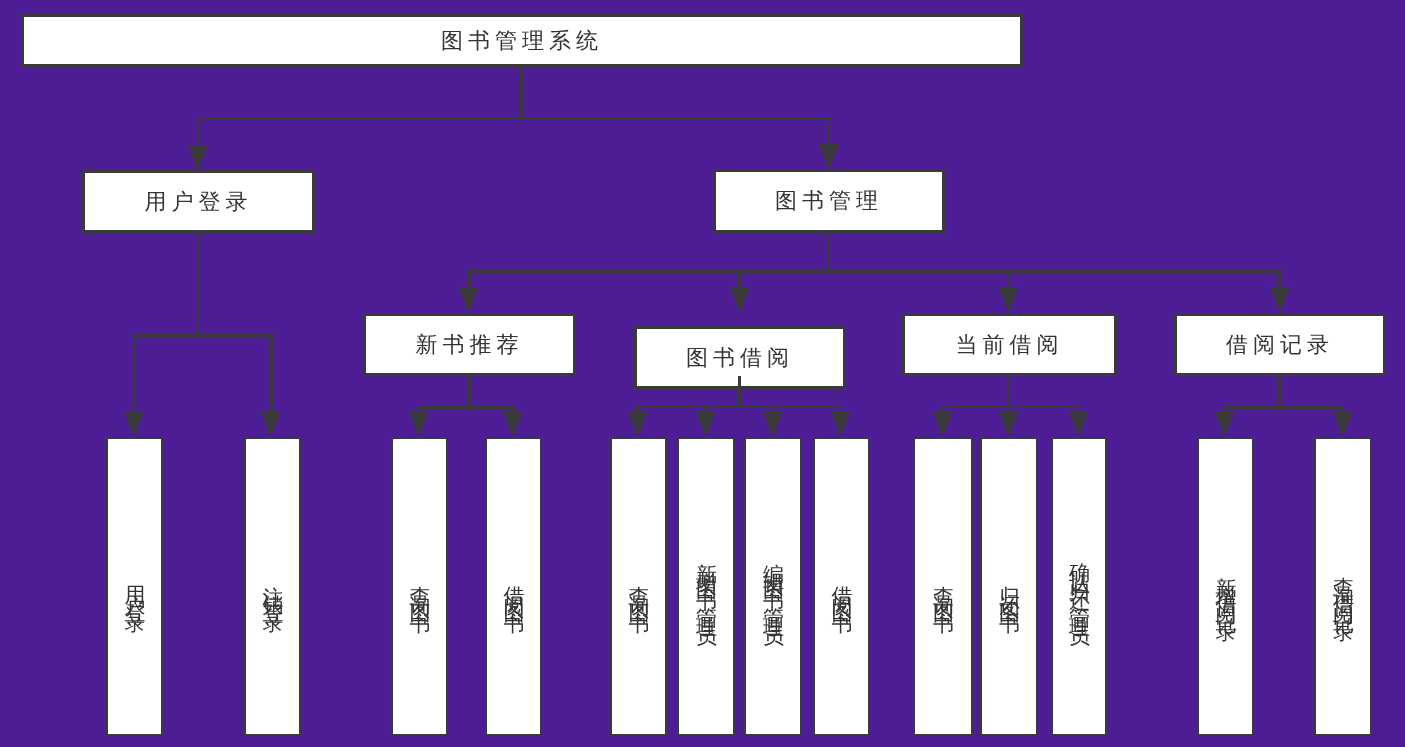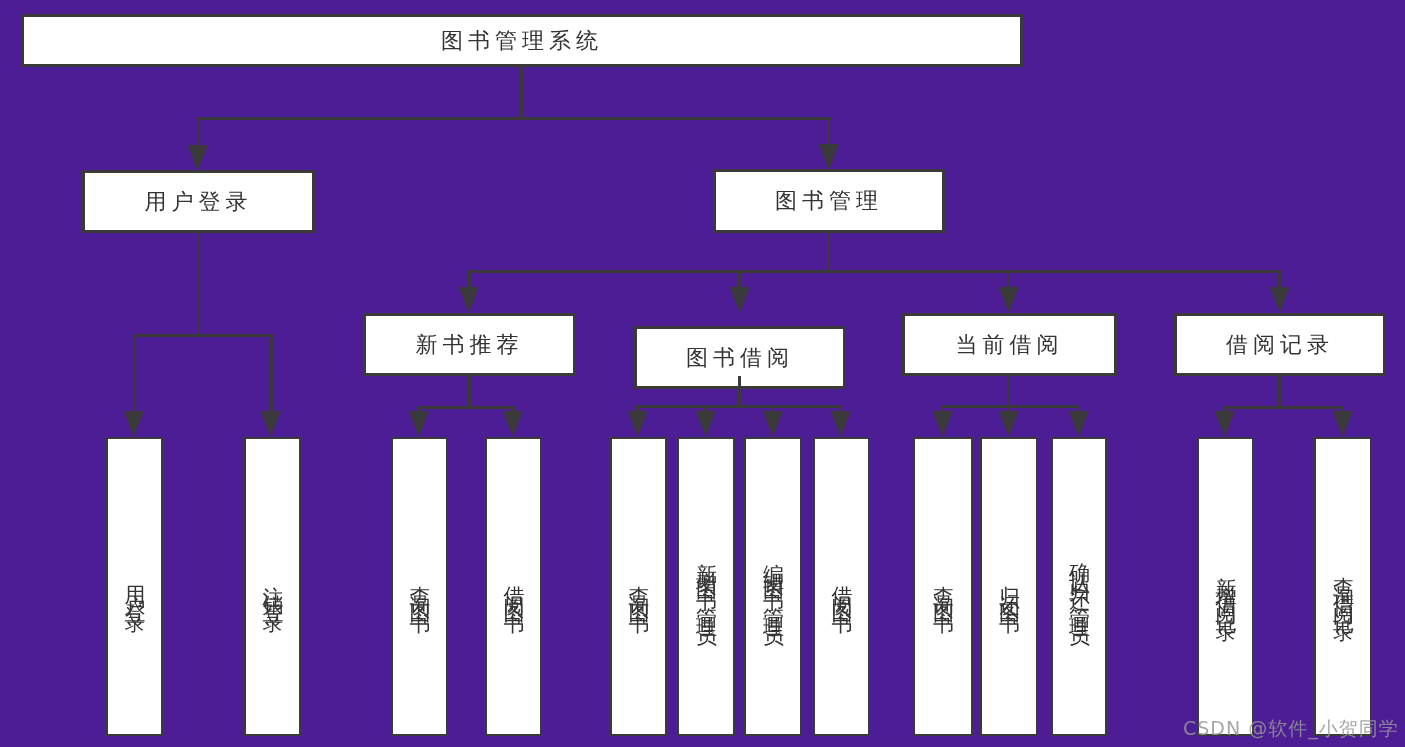--- a/index.html
+++ b/index.html
@@ -110,15 +110,14 @@
   <div class="vl" style="left:1077px;top:405px;height:11px;"></div>
   <div class="ar" style="left:1069px;top:411px;"></div>
 
   <div class="vl" style="left:1278px;top:376px;height:32px;"></div>
   <div class="hl" style="left:1224px;top:406px;width:120px;"></div>
   <div class="vl" style="left:1224px;top:406px;height:10px;"></div>
   <div class="ar" style="left:1215px;top:411px;"></div>
   <div class="vl" style="left:1341px;top:406px;height:10px;"></div>
   <div class="ar" style="left:1333px;top:411px;"></div>
 
-  <div class="watermark">CSDN @软件_小贺同学</div>
 
 </div>
 
 </body></html>

